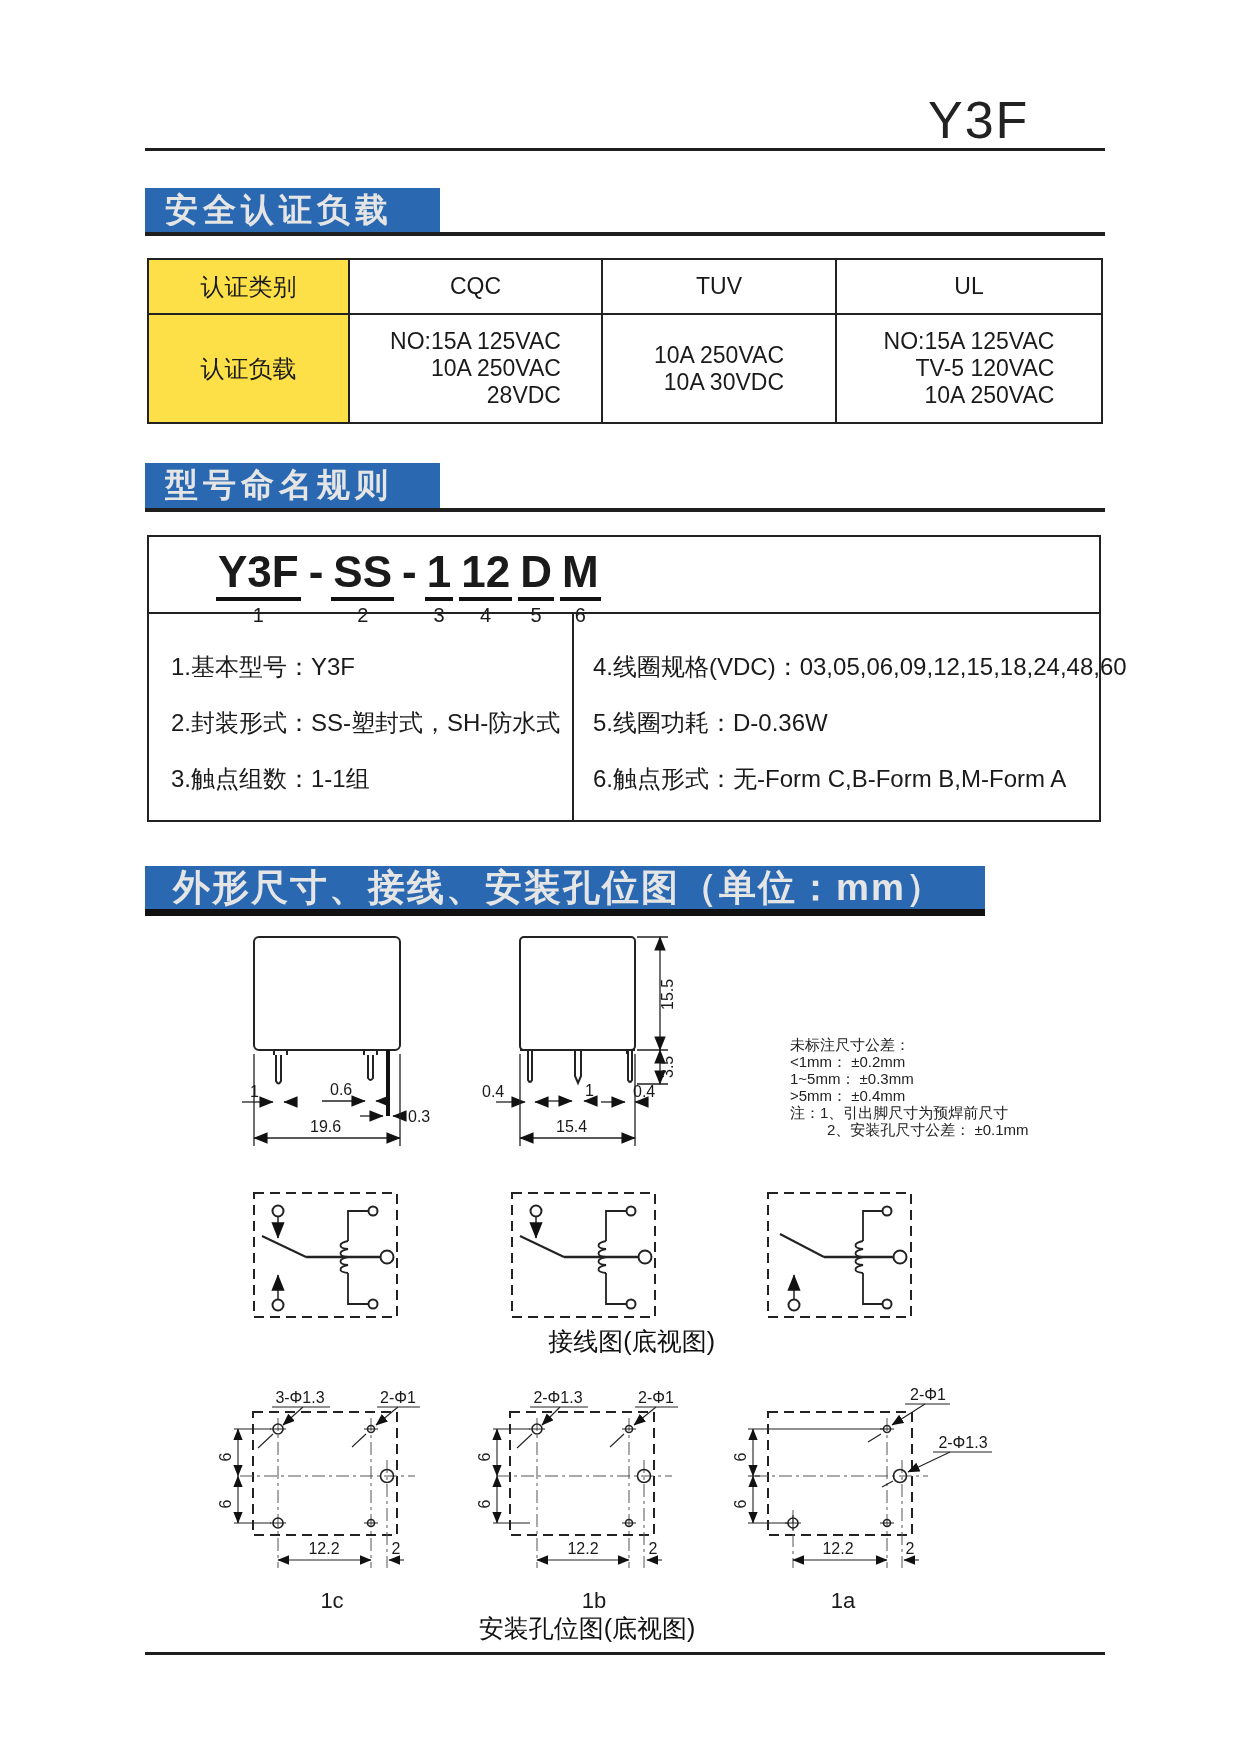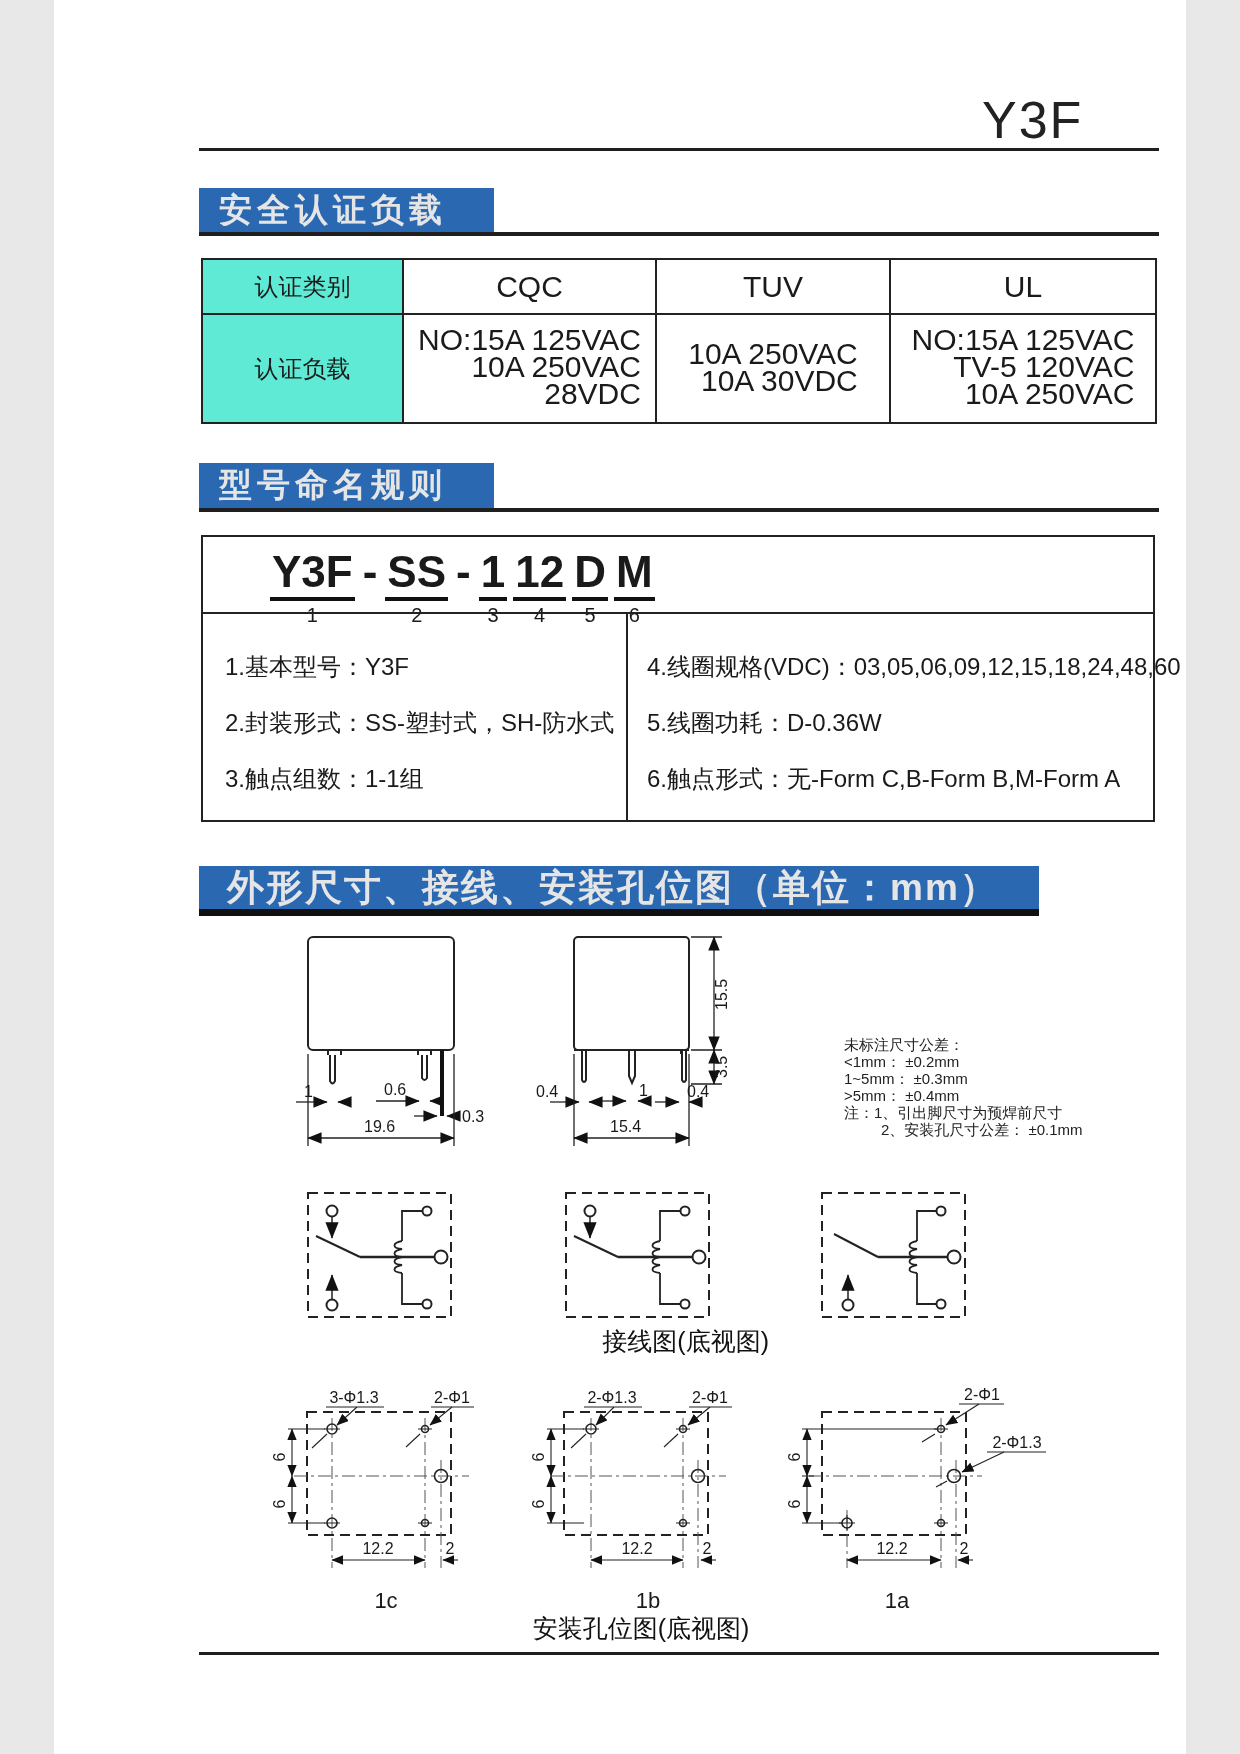--- a/index.html
+++ b/index.html
@@ -1,36 +1,36 @@
 <!DOCTYPE html>
 <html><head>
 <meta charset="utf-8">
 <style>
   html,body { margin:0; padding:0; background:#e8e8e8; }
   .page {
-    position:relative; width:1132px; height:1754px; margin:0 auto;
+    position:relative; width:1240px; height:1754px; margin:0 auto;
     background:#ffffff; overflow:hidden;
     font-family:"Liberation Sans","DejaVu Sans",sans-serif; color:#1a1a1a;
   }
   .abs { position:absolute; }
   .rule { position:absolute; background:#1f1f1f; }
 
   .doc-title { position:absolute; left:928px; top:90px; font-size:52px; letter-spacing:2px; color:#222; }
 
   .banner {
     position:absolute; left:145px; width:295px; height:45px; background:#2a69b2;
     color:#e5e5e5; font-weight:bold; font-size:33px; letter-spacing:5px;
     display:flex; align-items:center; padding-left:20px; box-sizing:border-box;
     white-space:nowrap;
   }
   .banner.wide { width:840px; height:50px; font-size:37px; letter-spacing:2px; padding-left:28px; border-bottom:7px solid #111; }
 
   table.cert { position:absolute; left:147px; top:258px; border-collapse:collapse; table-layout:fixed; }
-  table.cert td { border:2px solid #222; text-align:center; vertical-align:middle; font-size:30px; padding:0; }
-  table.cert td.hdr { background:#5eead4; font-size:24px;margin-top:24px; }
+  table.cert td { border:2px solid #222; text-align:center; vertical-align:middle; font-size:23px; padding:0; }
+  table.cert td.hdr { background:#fde047; font-size:24px;margin-top:24px; }
   .loadblock { display:inline-block; text-align:right; line-height:27px; }
 
   .model-box { position:absolute; left:147px; top:535px; width:954px; height:287px; border:2px solid #222; box-sizing:border-box; }
   .model-name { position:absolute; left:64px; top:12px; display:flex; align-items:flex-start; }
   .seg { display:flex; flex-direction:column; align-items:center; margin:0 3px; }
   .seg .t { font-size:44px; font-weight:bold; line-height:1.05; padding:0 2px 2px 2px; }
   .seg.u .t { border-bottom:4px solid #111; }
   .seg .n { font-size:20px; margin-top:3px; height:22px; }
   .model-div-h { position:absolute; left:0; top:75px; width:100%; height:2px; background:#222; }
   .model-div-v { position:absolute; left:423px; top:75px; bottom:0; width:2px; background:#222; }

